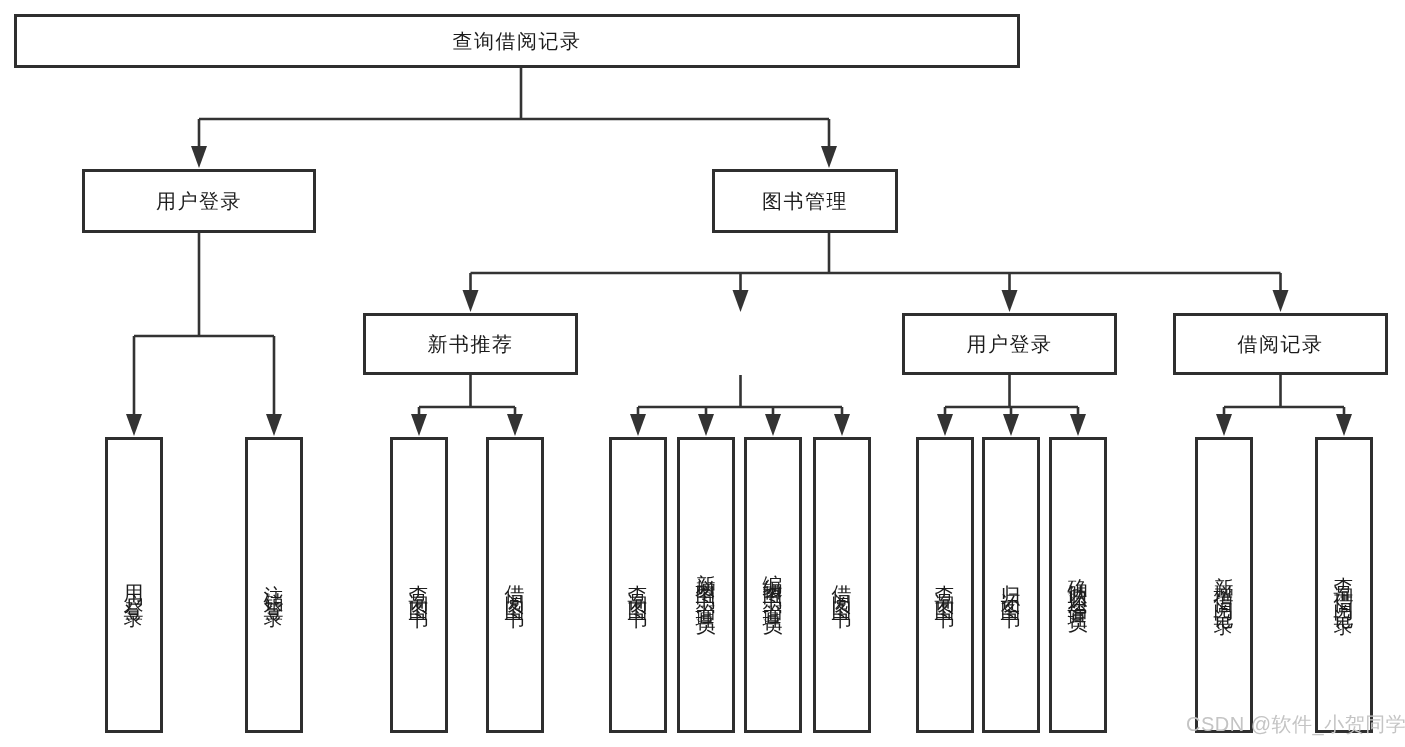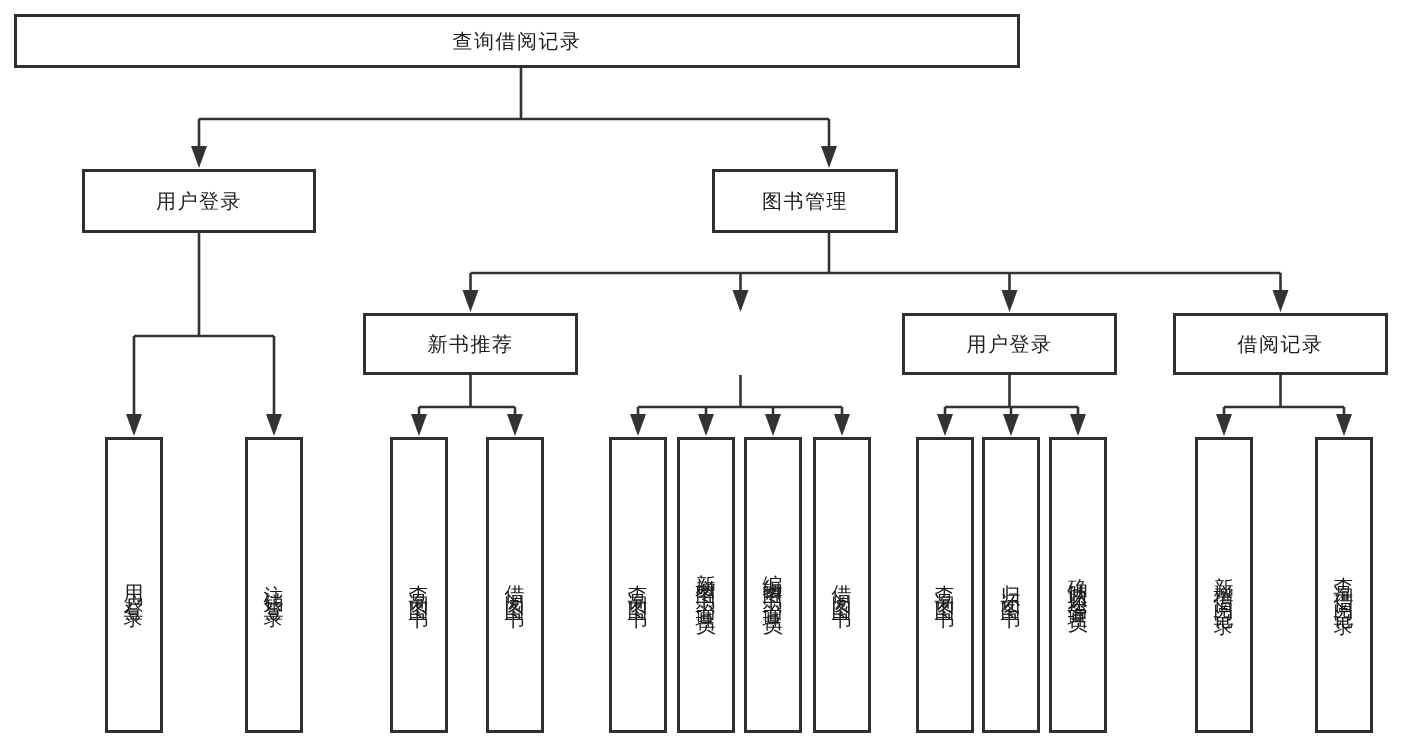--- a/index.html
+++ b/index.html
@@ -143,14 +143,15 @@
   <div class="node leaf" style="left:744px;letter-spacing:6px">编辑图书（管理员）</div>
   <div class="node leaf" style="left:813px">借阅图书</div>
 
   <div class="node leaf" style="left:916px">查询图书</div>
   <div class="node leaf" style="left:982px">归还图书</div>
   <div class="node leaf" style="left:1049px;letter-spacing:5px">确认归还（管理员）</div>
 
   <div class="node leaf" style="left:1195px">新增借阅记录</div>
   <div class="node leaf" style="left:1315px">查询借阅记录</div>
 
+  <div class="watermark">CSDN @软件_小贺同学</div>
 
 </div>
 
 </body></html>

